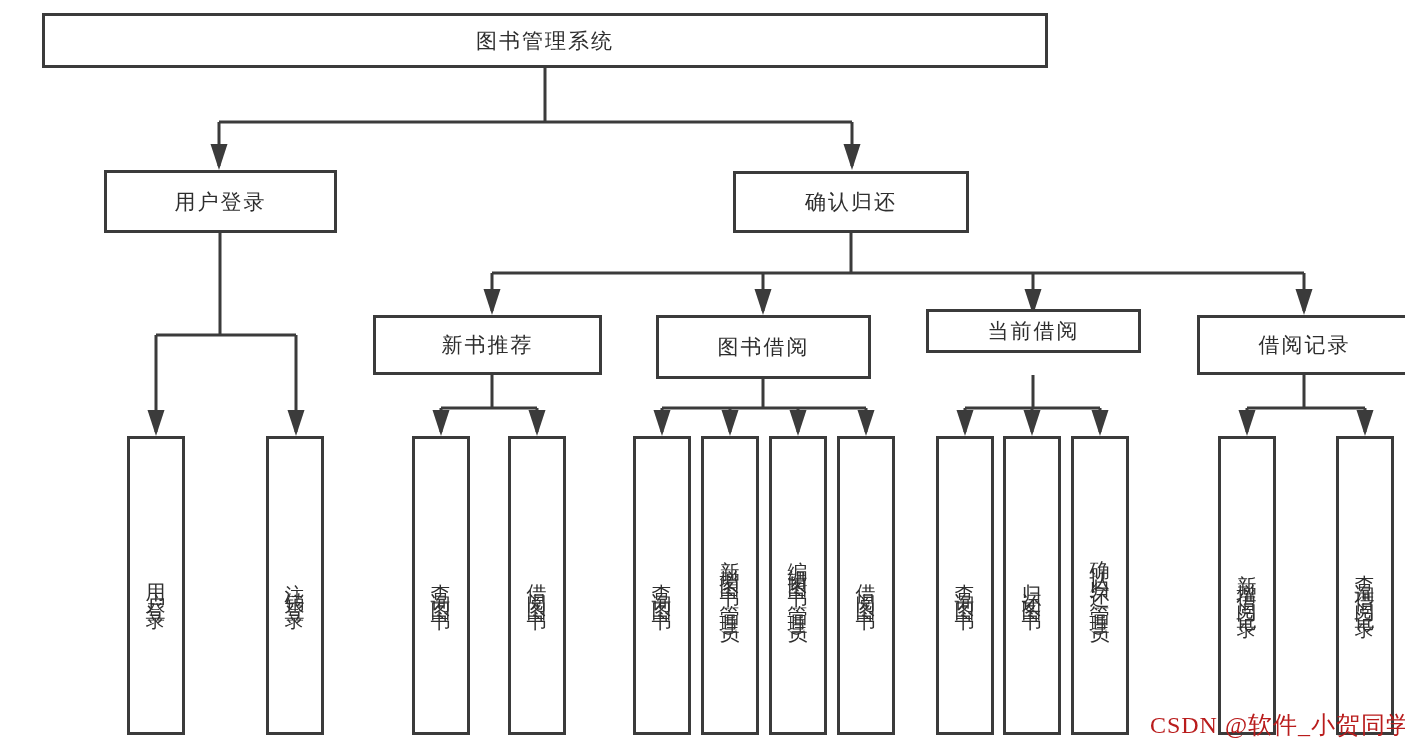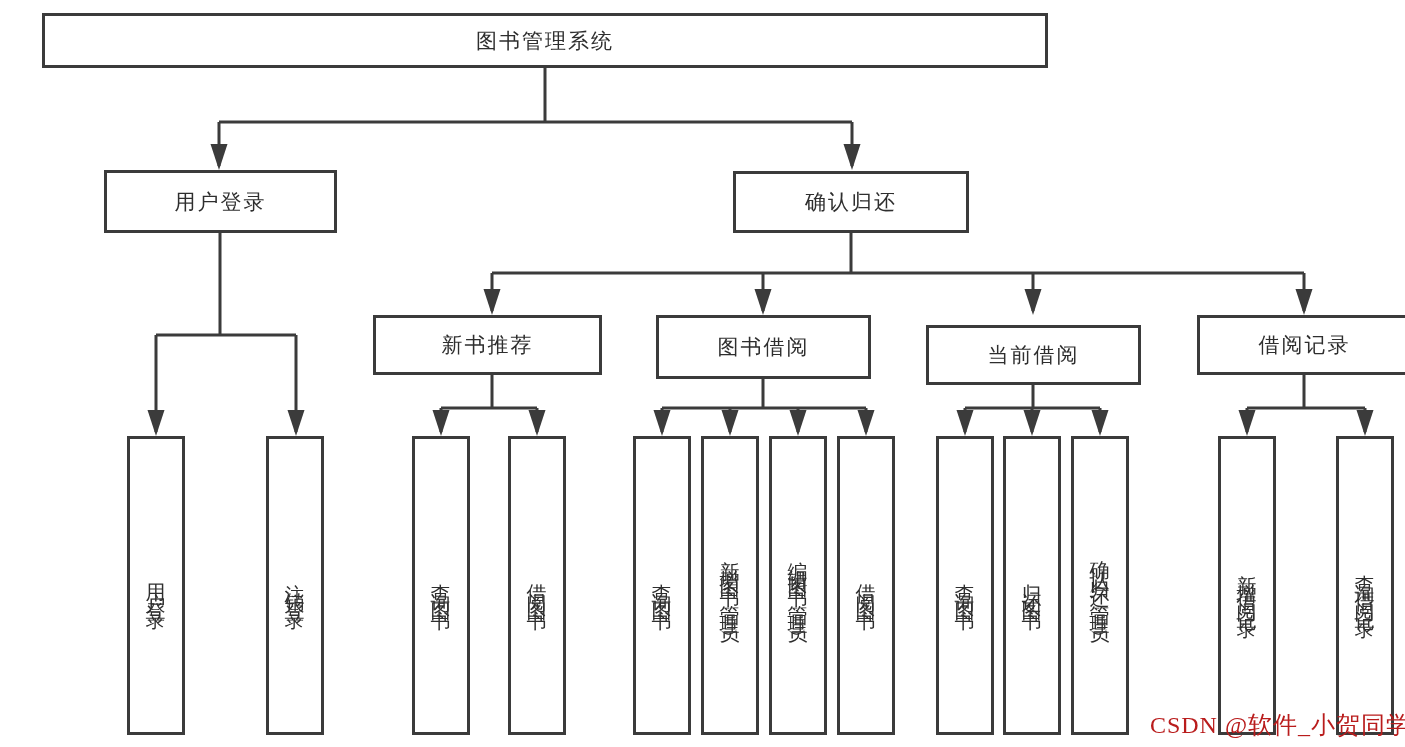--- a/index.html
+++ b/index.html
@@ -75,21 +75,21 @@
   <div class="node h" style="left:711px;top:171px;width:236px;height:62px">
     <span>确认归还</span>
   </div>
 
   <div class="node h" style="left:351px;top:315px;width:229px;height:60px">
     <span>新书推荐</span>
   </div>
   <div class="node h" style="left:634px;top:315px;width:215px;height:64px">
     <span>图书借阅</span>
   </div>
-  <div class="node h" style="left:904px;top:325px;width:215px;height:60px">
+  <div class="node h" style="left:904px;top:309px;width:215px;height:44px">
     <span>当前借阅</span>
   </div>
   <div class="node h" style="left:1175px;top:315px;width:215px;height:60px">
     <span>借阅记录</span>
   </div>
 
   <div class="node v" style="left:105px;top:436px;width:58px;height:299px">
     <span>用户登录</span>
   </div>
   <div class="node v" style="left:244px;top:436px;width:58px;height:299px">

